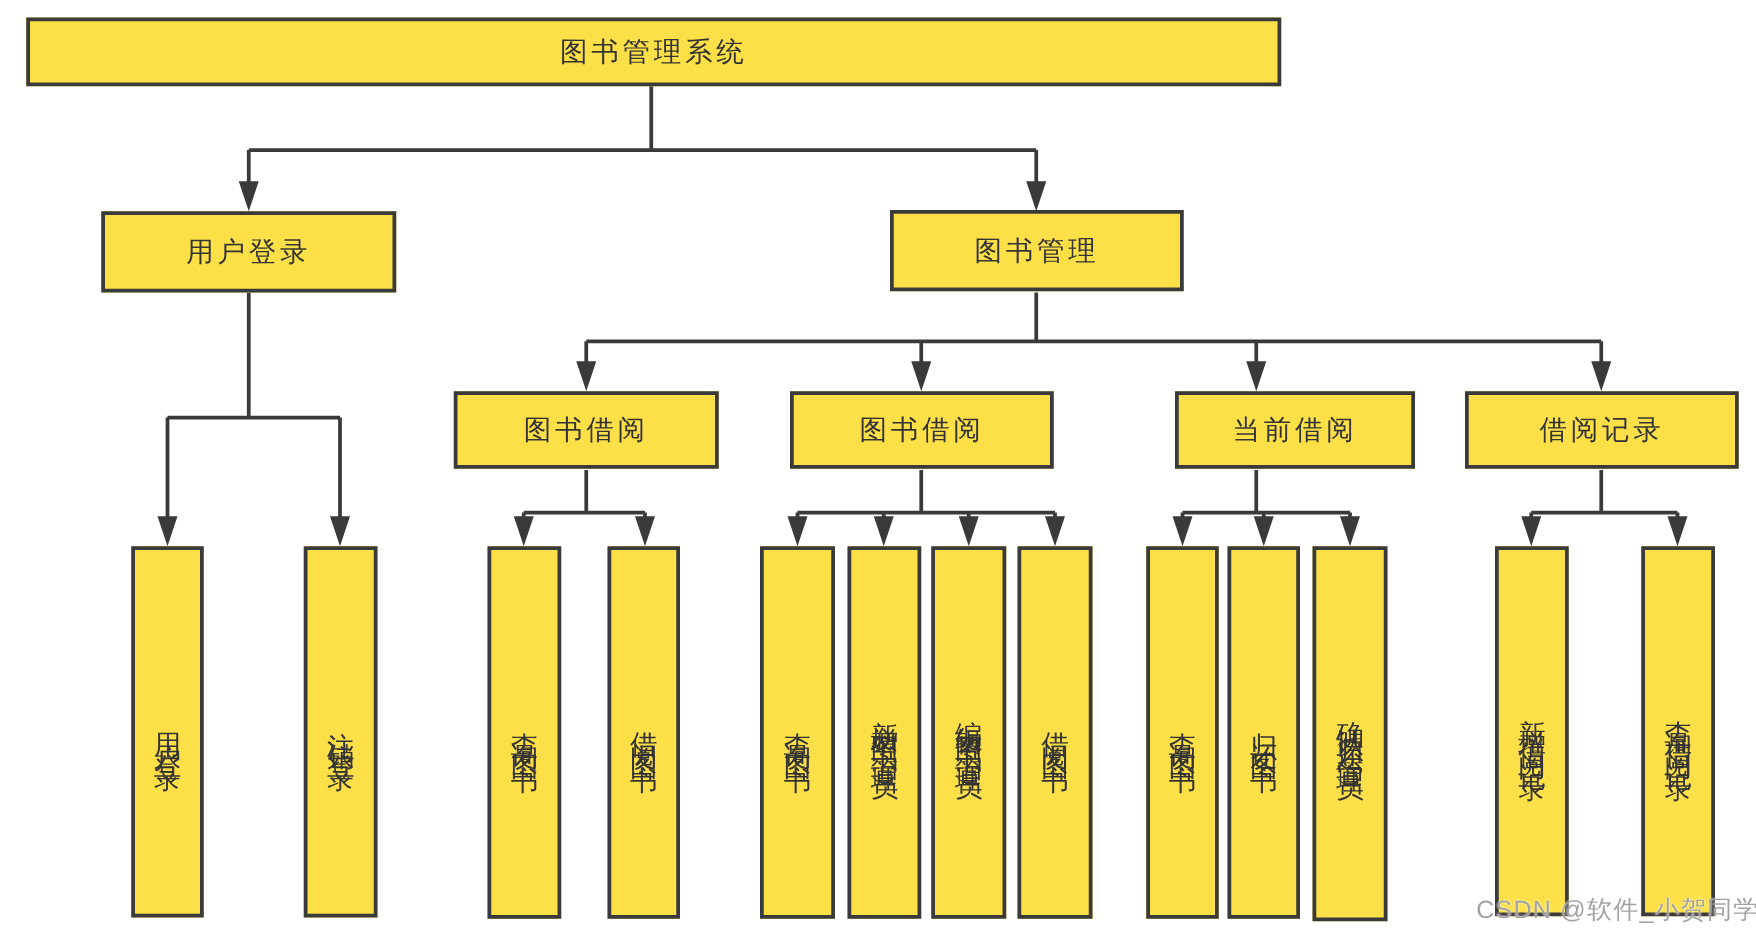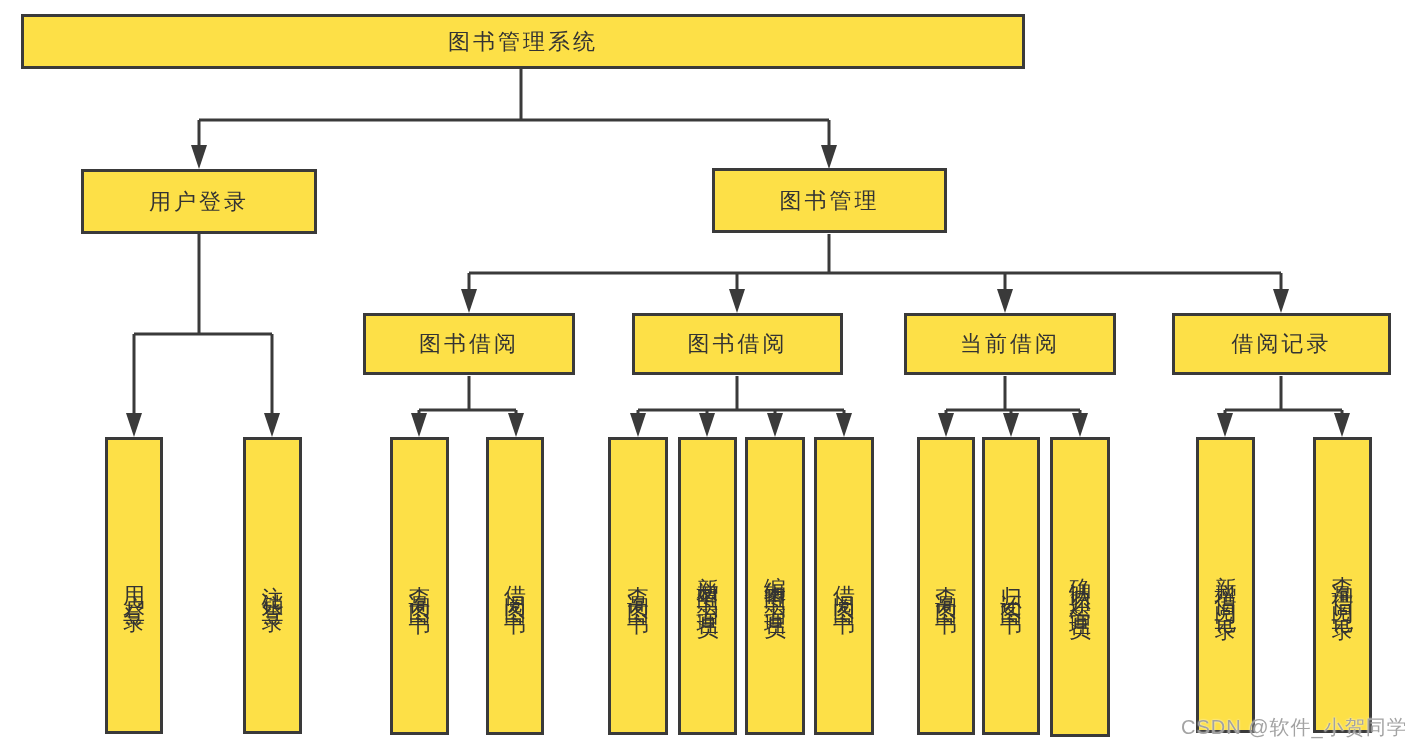--- a/index.html
+++ b/index.html
@@ -95,21 +95,21 @@
       M1334 413 L1350 413 L1342 437 Z"></path>
   </svg>
 
   <div class="node hbox" style="left:21px;top:14px;width:1004px;height:55px">图书管理系统</div>
 
   <div class="node hbox" style="left:81px;top:169px;width:236px;height:65px">用户登录</div>
   <div class="node hbox" style="left:712px;top:168px;width:235px;height:65px">图书管理</div>
 
   <div class="node hbox" style="left:363px;top:313px;width:212px;height:62px">图书借阅</div>
   <div class="node hbox" style="left:632px;top:313px;width:211px;height:62px">图书借阅</div>
-  <div class="node hbox" style="left:904px;top:313px;width:212px;height:62px">当前借阅</div>
+  <div class="node hbox" style="left:940px;top:313px;width:192px;height:62px">当前借阅</div>
   <div class="node hbox" style="left:1172px;top:313px;width:219px;height:62px">借阅记录</div>
 
   <div class="node vbox" style="left:105px;top:437px;width:58px;height:297px">用户登录</div>
   <div class="node vbox" style="left:243px;top:437px;width:59px;height:297px">注销登录</div>
 
   <div class="node vbox" style="left:390px;top:437px;width:59px;height:298px">查询图书</div>
   <div class="node vbox" style="left:486px;top:437px;width:58px;height:298px">借阅图书</div>
 
   <div class="node vbox" style="left:608px;top:437px;width:60px;height:298px">查询图书</div>
   <div class="node vbox long" style="left:678px;top:437px;width:59px;height:298px">新增图书（管理员）</div>

